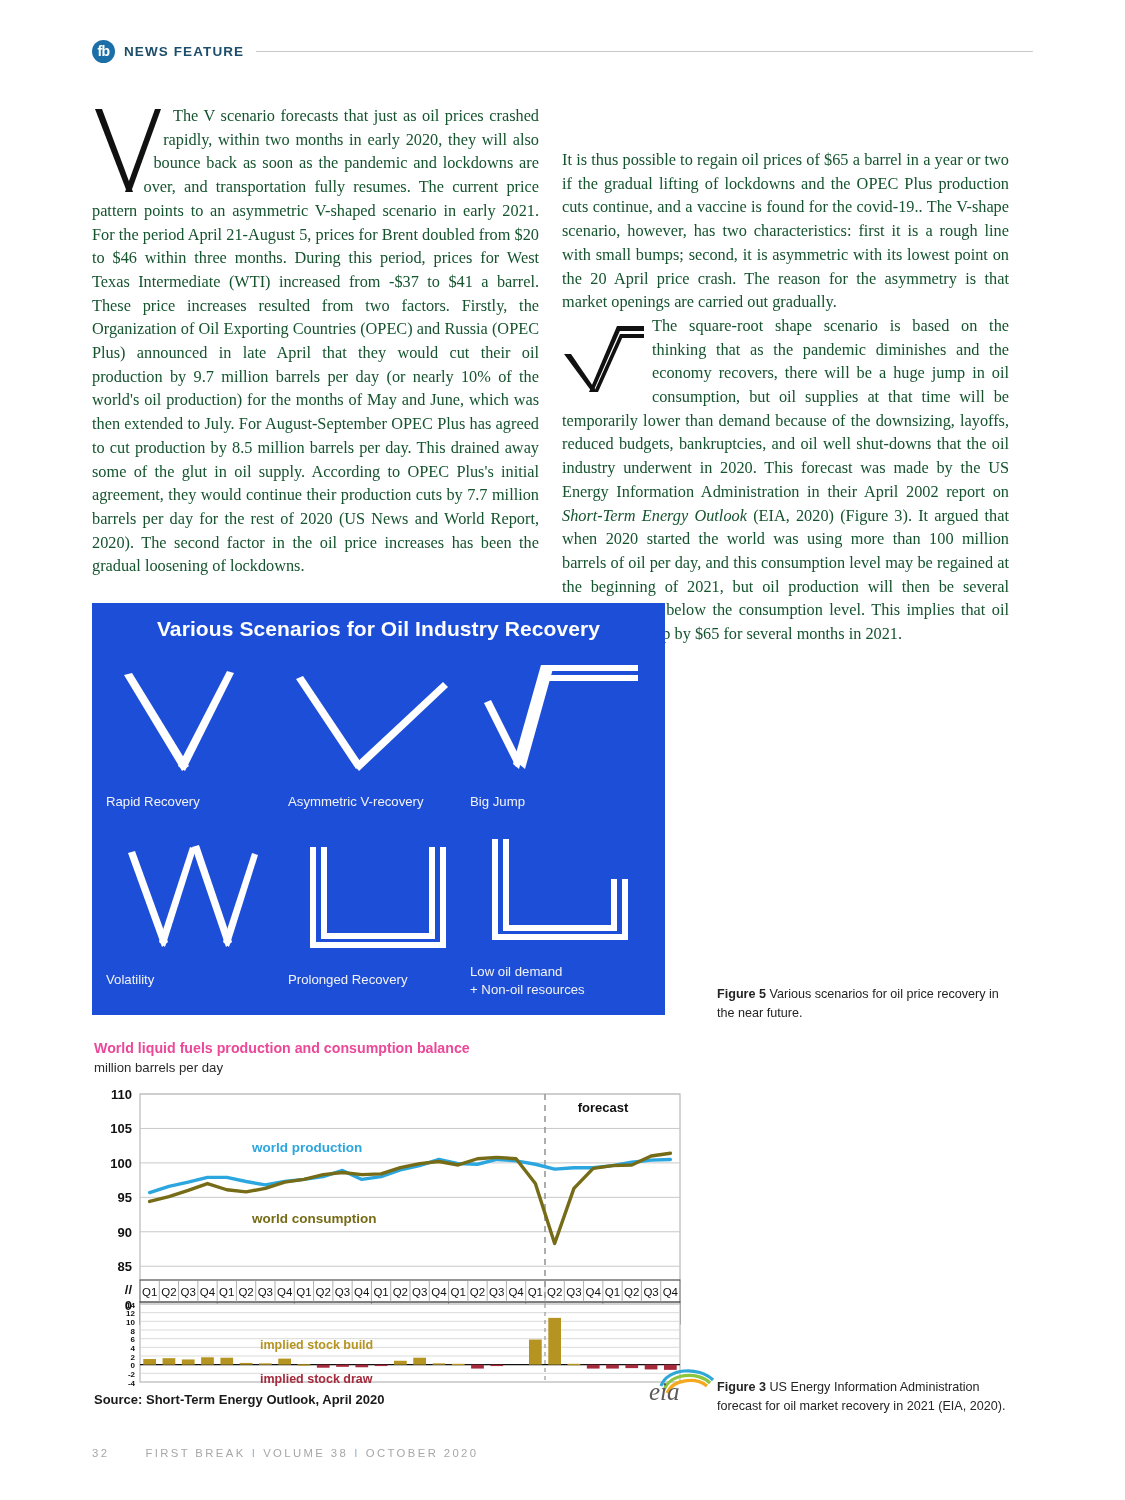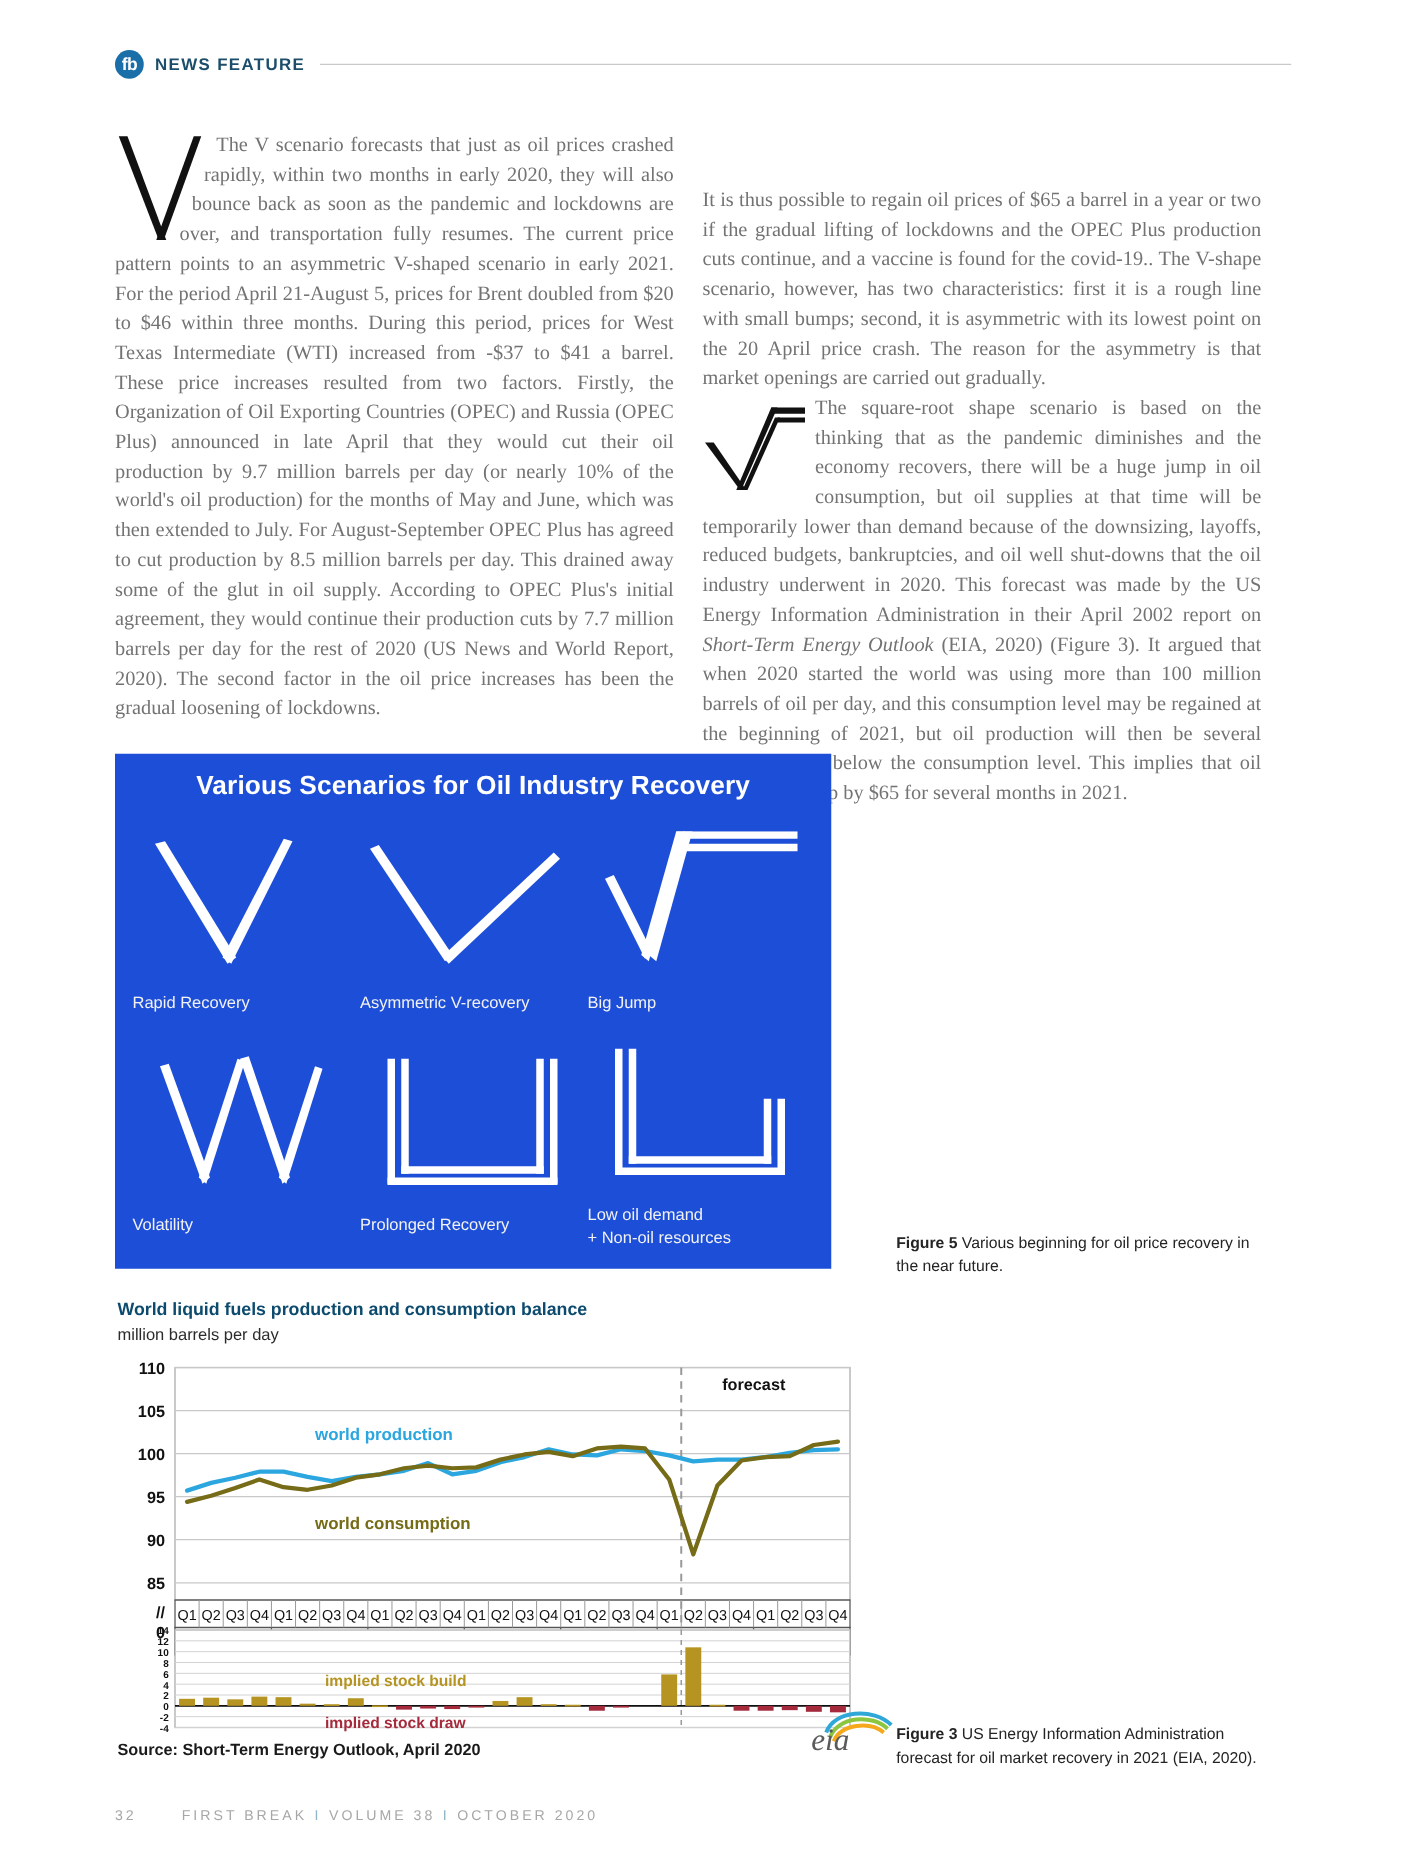--- a/index.html
+++ b/index.html
@@ -50,21 +50,21 @@
 
   
   .col {
     position: absolute;
     width: 447px;
     font-size: 16.3px;
     line-height: 1.455;
     text-align: justify;
     text-justify: inter-word;
     hyphens: none;
-    color: #737373;
+    color: #14532d;
   }
   #col-left  { left: 92px;  top: 104px; }
   #col-right { left: 562px; top: 104px; margin-top: 44px; }
 
   .col p { margin: 0 0 0 0; }
 
   
   .glyph-v {
     float: left;
     width: 73px; height: 92px;
@@ -134,21 +134,21 @@
   
   #figure3 {
     position: absolute;
     left: 92px; top: 1040px;
     width: 600px; height: 370px;
     background: #ffffff;
     font-family: "Liberation Sans", sans-serif;
   }
   #f3-title {
     position: absolute; left: 2px; top: 0;
-    font-size: 14.2px; font-weight: bold; color: #0c4a6e;
+    font-size: 14.2px; font-weight: bold; color: #ec4899;
   }
   #f3-subtitle {
     position: absolute; left: 2px; top: 20px;
     font-size: 13.2px; color: #2b2b2b;
   }
   #f3-plot {
     position: absolute; left: 0; top: 40px;
     width: 600px; height: 250px;
   }
   #f3-plot svg { display: block; }
@@ -286,21 +286,21 @@
         <path d="M152 44 L158 44 L158 104 L152 104 Z" fill="#fff"></path>
         <path d="M141 44 L147 44 L147 96 L141 96 Z" fill="#fff"></path>
       </svg>
     </div>
     <div class="scen-cap" style="white-space:pre-line;">Low oil demand
 + Non-oil resources</div>
   </div>
 </div>
 
 <div class="fig-caption" id="cap-fig2">
-  <b>Figure 5</b><span> Various beginning for oil price recovery in the near future.</span>
+  <b>Figure 5</b><span> Various scenarios for oil price recovery in the near future.</span>
 </div>
 
 <div id="figure3">
   <div id="f3-title">World liquid fuels production and consumption balance</div>
   <div id="f3-subtitle">million barrels per day</div>
 
   <div id="f3-plot">
     <svg id="svg-line" width="600" height="250" xmlns="http://www.w3.org/2000/svg">
         <rect x="48" y="14" width="540" height="186" fill="#fff" stroke="#aaa" stroke-width="1"></rect>
         <line x1="48" y1="14" x2="588" y2="14" stroke="#c8c8c8" stroke-width="1"></line>

